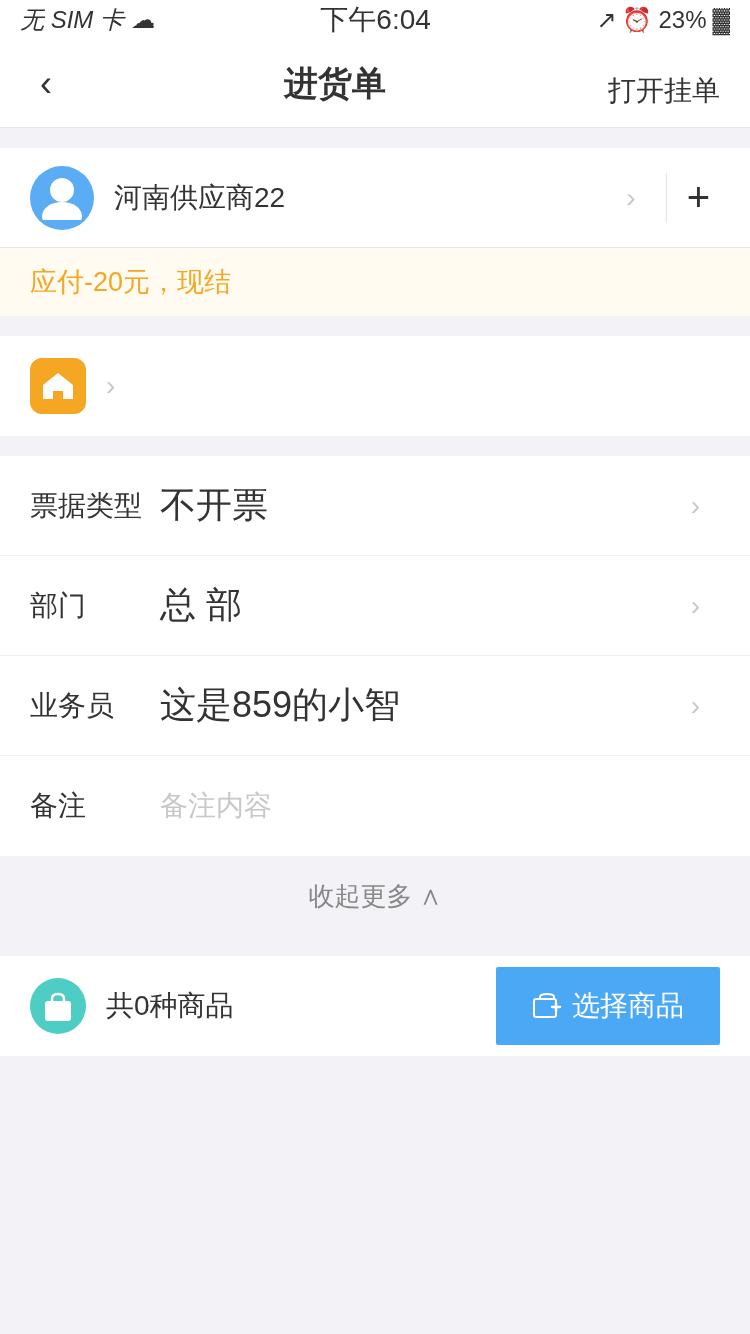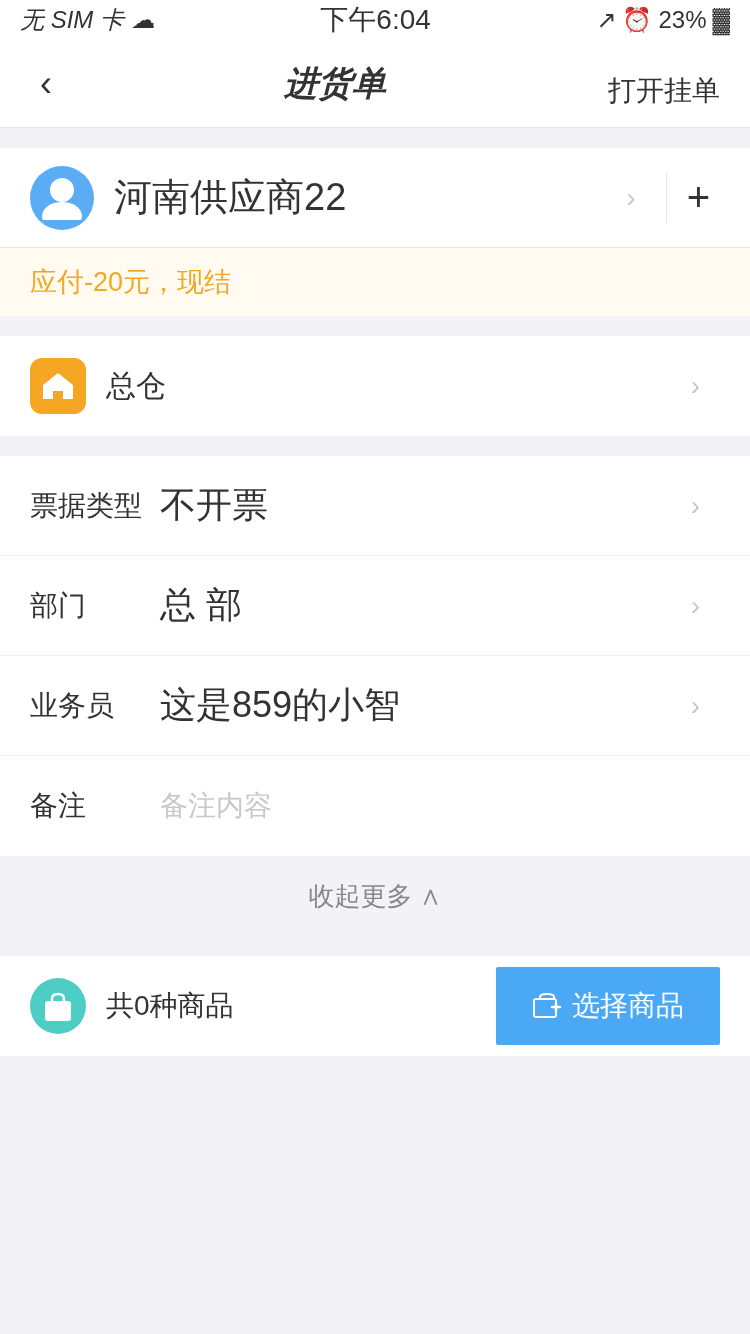--- a/index.html
+++ b/index.html
@@ -44,21 +44,20 @@
     .nav-back {
       font-size: 36px;
       color: #333;
       cursor: pointer;
       padding: 10px;
     }
     .nav-title {
       font-size: 34px;
       font-weight: 600;
       color: #333;
-      font-style: italic;
     }
     .nav-action {
       font-size: 28px;
       color: #333;
       cursor: pointer;
       margin-top: 15px;
     }
 
     
     .section-gap {
@@ -81,21 +80,21 @@
       border-radius: 50%;
       background: #5aacf5;
       display: flex;
       align-items: center;
       justify-content: center;
       margin-right: 20px;
       flex-shrink: 0;
     }
     .supplier-name {
       flex: 1;
-      font-size: 38px;
+      font-size: 28px;
       color: #333;
     }
     .chevron {
       color: #c8c8c8;
       font-size: 28px;
       margin-right: 20px;
     }
     .add-btn {
       font-size: 40px;
       color: #333;
@@ -270,21 +269,20 @@
 <div class="notice-bar">
   <span>应付-20元，现结</span>
 </div>
 
 <div class="warehouse-section">
   <div class="warehouse-icon">
     <svg width="34" height="30" viewBox="0 0 34 30" fill="none">
       <path d="M2 14L17 2L32 14V28H22V20H12V28H2V14Z" fill="white"></path>
     </svg>
   </div>
-  <div class="warehouse-name">总仓</div>
   <span class="chevron">›</span>
 </div>
 
 <div class="form-section">
 
   <div class="form-row">
     <span class="form-label">票据类型</span>
     <span class="form-value">不开票</span>
     <span class="chevron">›</span>
   </div>

